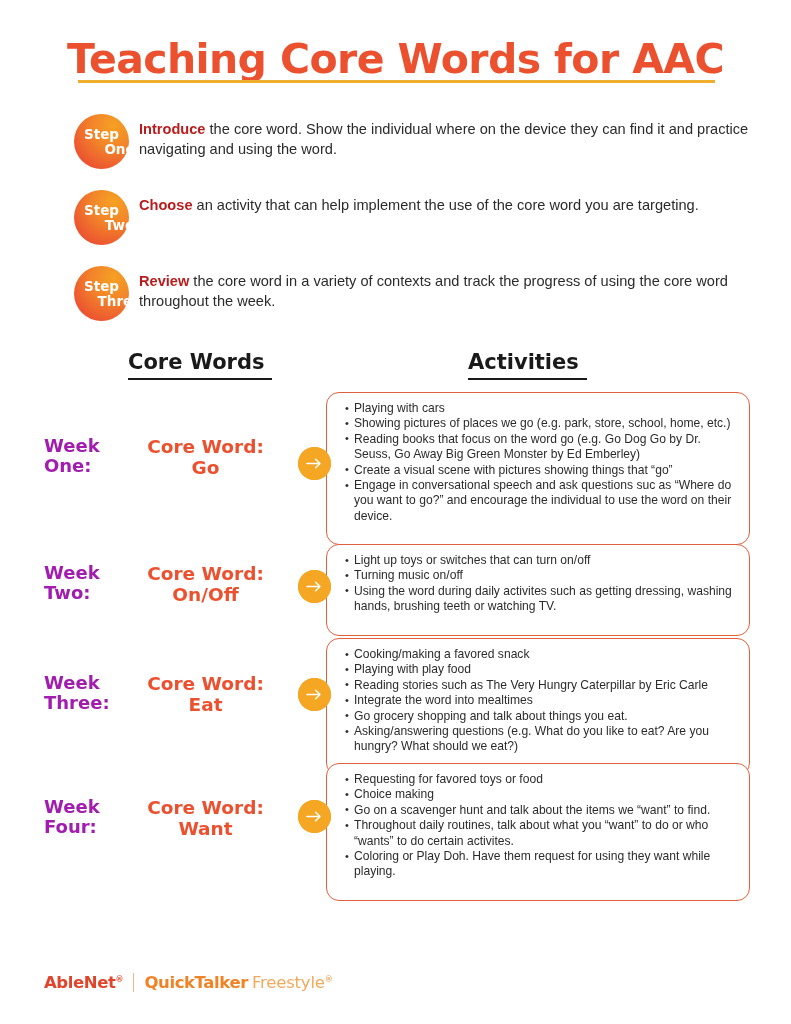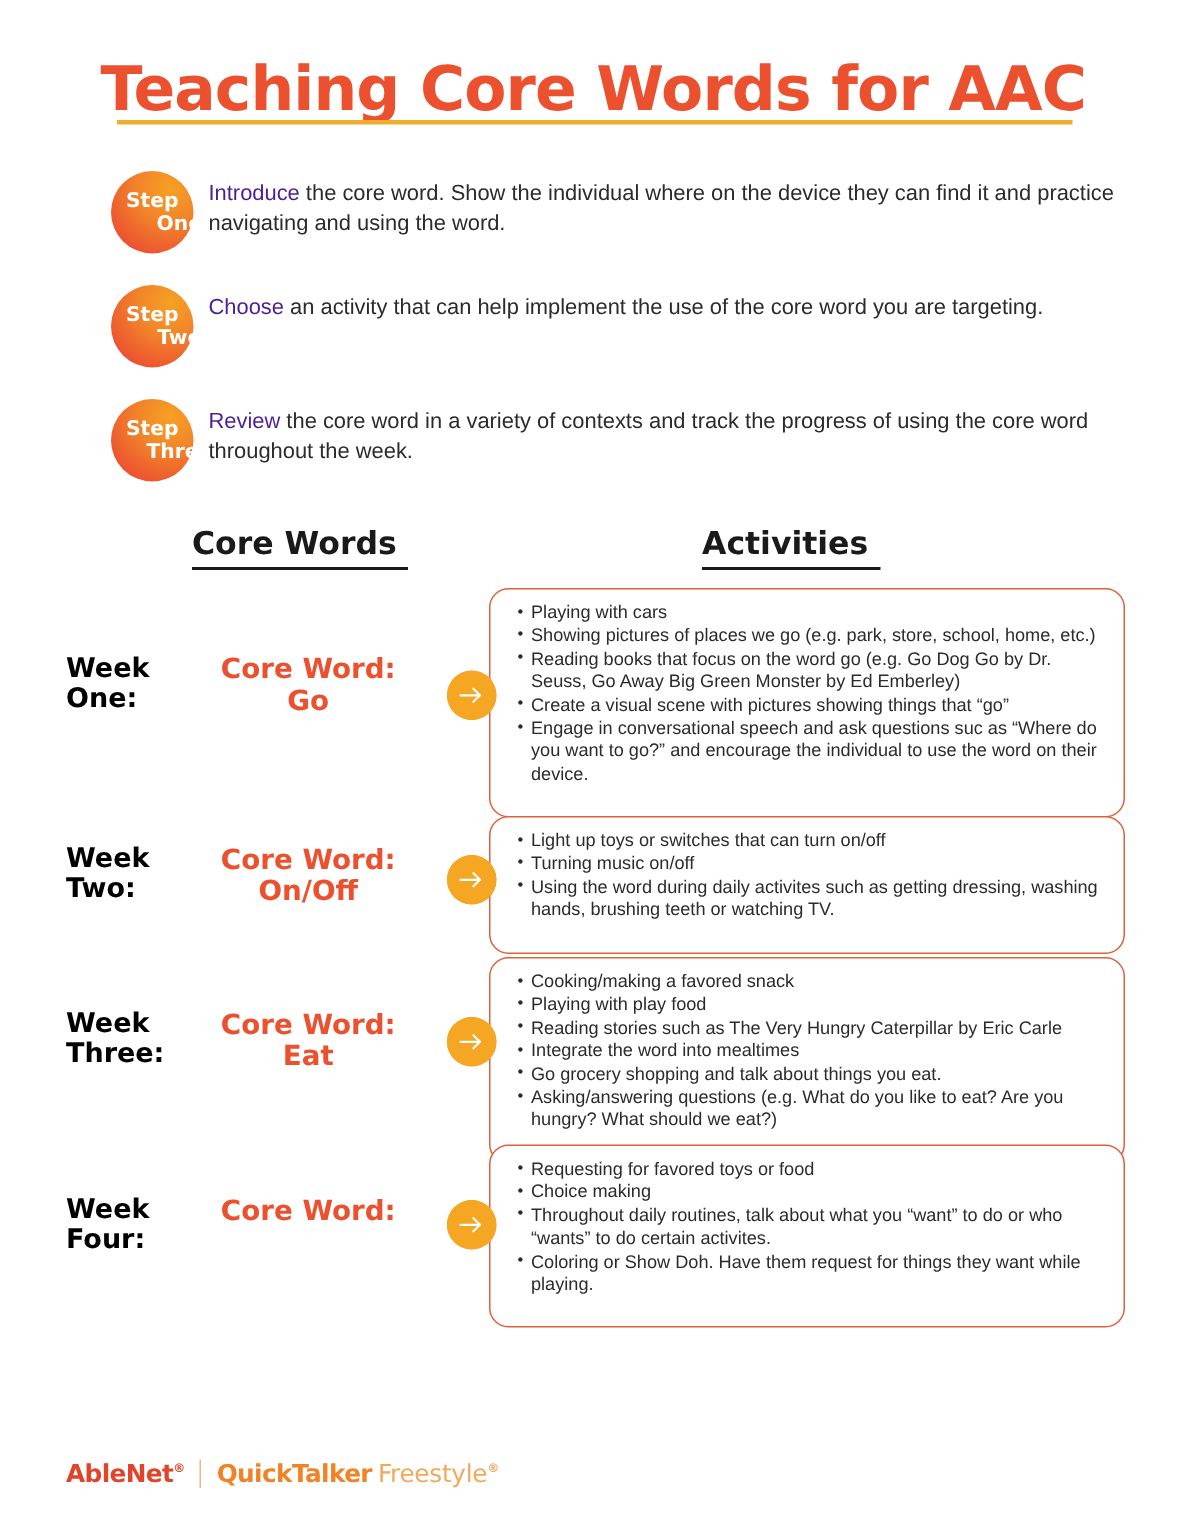--- a/index.html
+++ b/index.html
@@ -79,21 +79,21 @@
   }
   .step-badge .l2 { font-size: 13.5px; margin-left: 36px; }
   .step-text {
     flex: 1 1 auto;
     padding-left: 10px;
     padding-top: 5px;
     font-size: 14.6px;
     line-height: 1.40;
     color: #2b2b2b;
   }
-  .step-text b { font-weight: 400; color: #4c1d95; }
+  .step-text b { font-weight: 700; color: #b91c1c; }
 
   
   .col-head {
     position: absolute;
     font-family: "DejaVu Sans", sans-serif;
     font-weight: 700;
     font-size: 21px;
     color: #1a1a1a;
     padding-bottom: 3px;
   }
@@ -113,21 +113,21 @@
     width: 791px;
   }
   .week-label {
     position: absolute;
     left: 44px;
     width: 90px;
     font-family: "DejaVu Sans", sans-serif;
     font-weight: 700;
     font-size: 18px;
     line-height: 1.12;
-    color: #000000;
+    color: #a21caf;
   }
   .core-word {
     position: absolute;
     left: 118px;
     width: 175px;
     text-align: center;
     font-family: "DejaVu Sans", sans-serif;
     font-weight: 700;
     font-size: 18.5px;
     line-height: 1.16;
@@ -340,33 +340,35 @@
     </div>
   </div>
 
   <div class="week-row" id="row-3">
     <div class="week-label" style="top:797px;">
       <div>Week</div>
       <div>Four:</div>
     </div>
     <div class="core-word" style="top:797px;">
       <div>Core Word:</div>
+      <div>Want</div>
     </div>
     <div class="arrow-badge" style="top:800px;">
       <svg width="33" height="33" viewBox="0 0 33 33" aria-hidden="true">
         <circle cx="16.5" cy="16.5" r="16.5" fill="#f5a623"></circle>
         <path d="M9 16.5 H22 M17.6 12.2 L22 16.5 L17.6 20.8" fill="none" stroke="#ffffff" stroke-width="1.5" stroke-linecap="round" stroke-linejoin="round"></path>
       </svg>
     </div>
     <div class="act-box" style="top:763px;">
       <ul class="act-list">
         <li>Requesting for favored toys or food</li>
         <li>Choice making</li>
+        <li>Go on a scavenger hunt and talk about the items we “want” to find.</li>
         <li>Throughout daily routines, talk about what you “want” to do or who “wants” to do certain activites.</li>
-        <li>Coloring or Show Doh. Have them request for things they want while playing.</li>
+        <li>Coloring or Play Doh. Have them request for using they want while playing.</li>
       </ul>
     </div>
   </div>
 
   <div class="footer">
     <span class="fl-ablenet"><span>AbleNet</span><span class="fl-reg">®</span></span>
     <span class="fl-divider"></span>
     <span class="fl-quicktalker">QuickTalker</span>
     <span class="fl-freestyle"><span>Freestyle</span><span class="fl-reg">®</span></span>
   </div>

